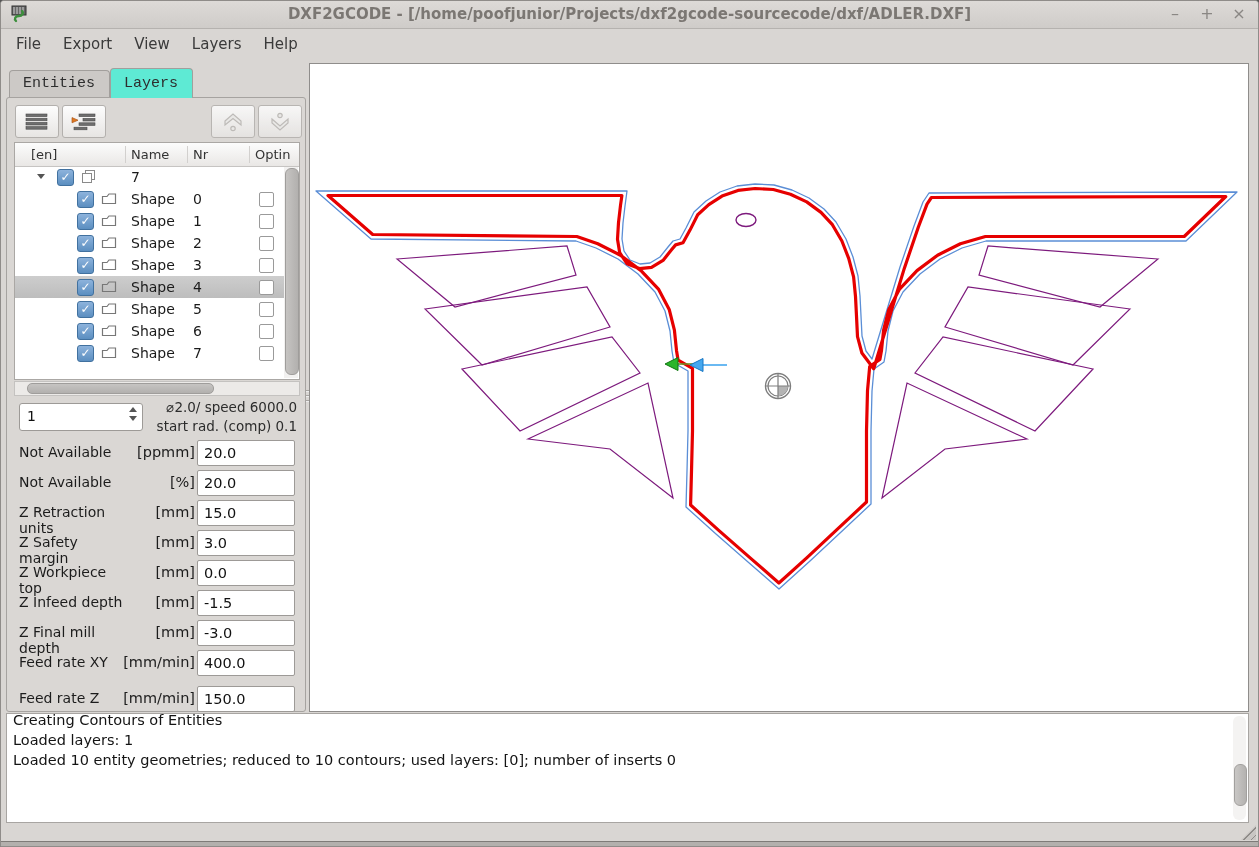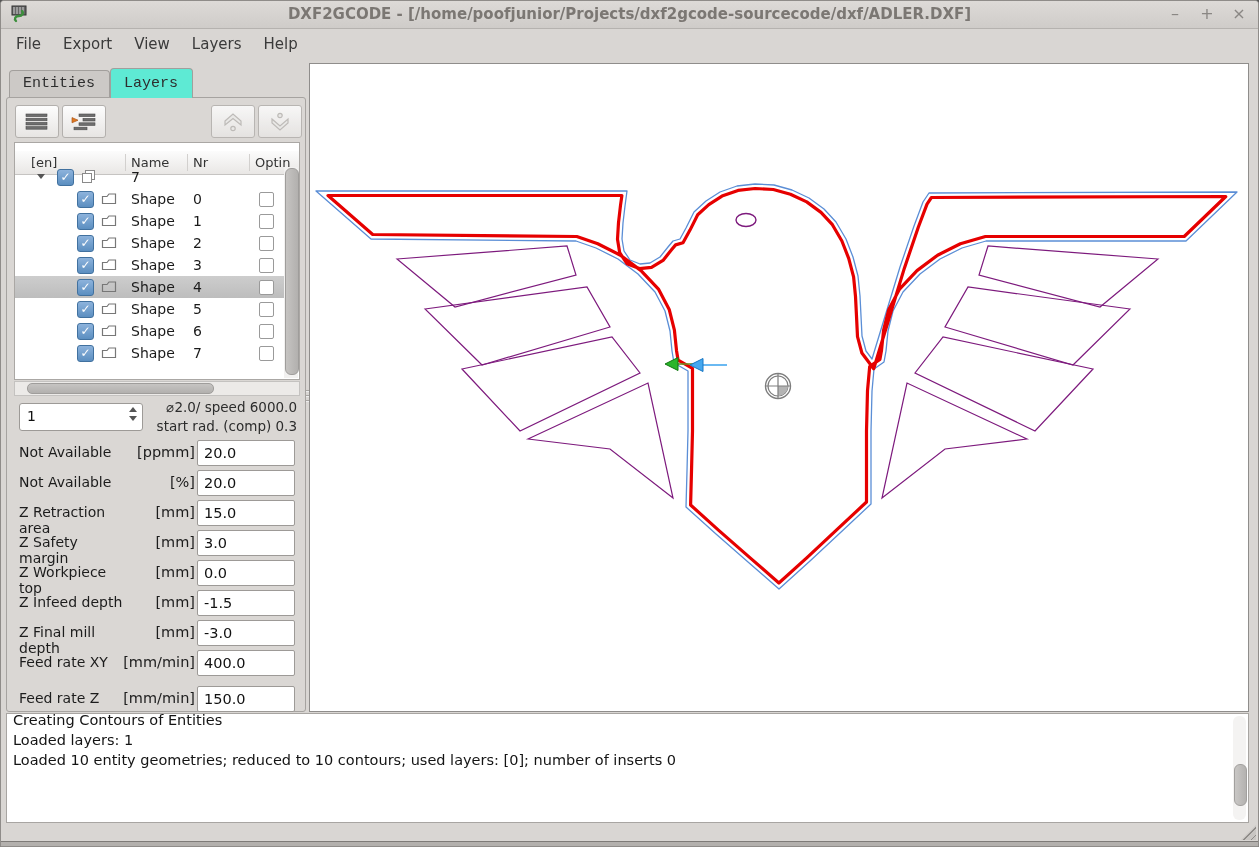--- a/index.html
+++ b/index.html
@@ -26,21 +26,21 @@
   .tab.active{background:#5eead4;position:relative;z-index:3;padding-top:6px;}
   .panel-frame{position:absolute;left:5px;top:96px;width:298px;height:613px;
     border:1px solid #a6a3a0;border-radius:3px;background:#dad7d4;z-index:2;}
   .toolbar{position:absolute;left:8px;top:7px;right:8px;height:32px;}
   .tbtn{position:absolute;top:0;width:42px;height:31px;border:1px solid #b3b0ad;border-radius:3px;
     background:linear-gradient(#fdfdfd,#e7e5e3);display:flex;align-items:center;justify-content:center;}
   .tbtn.disabled{opacity:.85;}
   
   .tree{position:absolute;left:7px;top:44px;width:284px;height:236px;background:#fff;
     border:1px solid #aaa7a4;overflow:hidden;}
-  .tree-header{position:absolute;left:0;top:8px;right:0;height:23px;
+  .tree-header{position:absolute;left:0;top:0;right:0;height:23px;
     background:linear-gradient(#fcfcfc,#e9e7e5);border-bottom:1px solid #c6c4c2;font-size:13px;color:#333;}
   .th{position:absolute;top:4px;}
   .th-sep{position:absolute;top:3px;width:1px;height:17px;background:#d2d0ce;}
   .tree-body{position:absolute;left:0;top:23px;right:0;bottom:0;}
   .trow{position:absolute;left:0;right:0;height:22px;font-size:14px;color:#1a1a1a;}
   .trow.selected{background:linear-gradient(#cdcdcd,#bdbdbd);}
   .expander{position:absolute;left:22px;top:8px;width:0;height:0;
     border-left:4px solid transparent;border-right:4px solid transparent;border-top:5px solid #555;}
   .cb{position:absolute;top:3px;width:15px;height:15px;border-radius:3px;
     background:linear-gradient(#8db3dc,#5b8ec0);border:1px solid #41719f;color:#fff;
@@ -221,36 +221,36 @@
 
     <div class="spinbox">
       <span class="spin-val">1</span>
       <span class="spin-arrows">
         <i class="arr-up"></i>
         <i class="arr-dn"></i>
       </span>
     </div>
     <div class="tool-info">
       <div>⌀2.0/ speed 6000.0</div>
-      <div>start rad. (comp) 0.3</div>
+      <div>start rad. (comp) 0.1</div>
     </div>
 
     <div class="params">
         <div class="prow">
           <span class="plabel">Not Available</span>
           <span class="punit">[ppmm]</span>
           <input class="pinput" value="20.0" style="">
         </div>
         <div class="prow">
           <span class="plabel">Not Available</span>
           <span class="punit">[%]</span>
           <input class="pinput" value="20.0" style="">
         </div>
         <div class="prow">
-          <span class="plabel">Z Retraction area</span>
+          <span class="plabel">Z Retraction units</span>
           <span class="punit">[mm]</span>
           <input class="pinput" value="15.0" style="">
         </div>
         <div class="prow">
           <span class="plabel">Z Safety margin</span>
           <span class="punit">[mm]</span>
           <input class="pinput" value="3.0" style="">
         </div>
         <div class="prow">
           <span class="plabel">Z Workpiece top</span>

